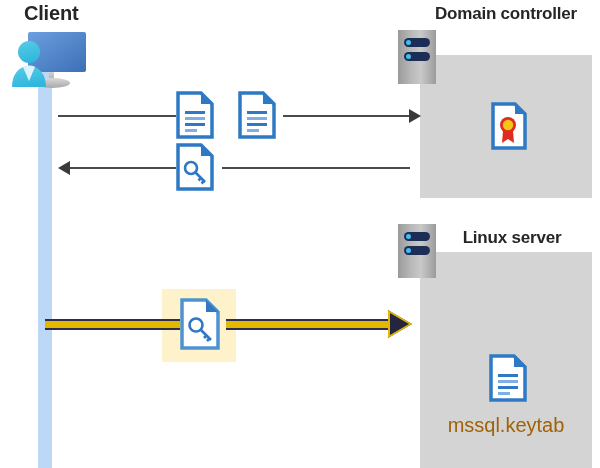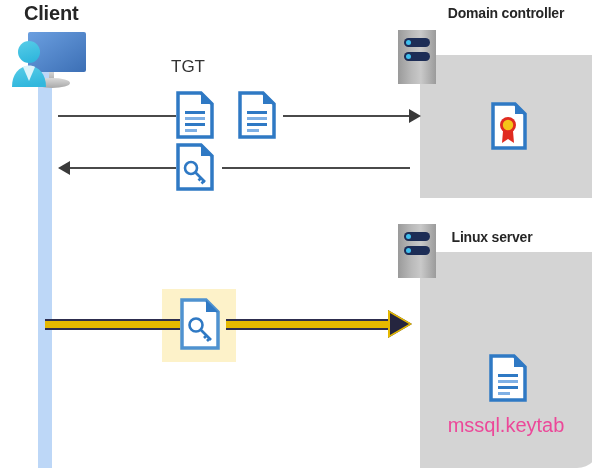--- a/index.html
+++ b/index.html
@@ -7,45 +7,44 @@
     padding: 0;
     background: #ffffff;
   }
   #canvas {
     position: relative;
     width: 600px;
     height: 468px;
     background: #ffffff;
     font-family: "Liberation Sans", sans-serif;
     overflow: hidden;
-    border-radius: 23px;
   }
   .abs { position: absolute; }
 
   
   .heading {
     font-weight: bold;
     color: #262626;
-    font-size: 14px;
+    font-size: 17px;
     line-height: 23px;
     letter-spacing: -0.2px;
   }
   #client-title {
     left: 24px;
     top: 2px;
     font-size: 20px;
   }
   #dc-title {
     left: 420px;
     top: 2px;
     width: 172px;
     text-align: center;
   }
   #linux-title {
-    left: 416px;
+    left: 436px;
     top: 226px;
     width: 152px;
     text-align: center;
   }
 
   
   #lifeline {
     left: 38px;
     top: 66px;
     width: 14px;
@@ -163,21 +162,21 @@
 
   #cert-doc  { left: 491px; top: 102px; width: 36px; height: 48px; }
   #sql-icon  { left: 489px; top: 283px; width: 44px; height: 54px; }
   #keytab-doc{ left: 489px; top: 354px; width: 38px; height: 48px; }
   #keytab-label {
     left: 420px;
     top: 415px;
     width: 172px;
     text-align: center;
     font-size: 20px;
-    color: #ec4899;
+    color: #a16207;
   }
 </style>
 </head>
 <body>
 
 <div id="canvas">
 
   <div class="abs" id="lifeline"></div>
 
   <div class="abs heading" id="client-title">Client</div>
@@ -246,21 +245,20 @@
       <rect x="9" y="32" width="20" height="3" fill="#2f79c4"></rect>
       <rect x="9" y="38" width="12" height="3" fill="#7fb0e5"></rect>
     </svg>
   </div>
   <div class="abs doc-label" id="keytab-label">mssql.keytab</div>
 
   <div class="abs gray-line" id="line-a1"></div>
   <div class="abs gray-line" id="line-a2"></div>
   <div class="abs gray-arrow-right" id="arrow-a"></div>
 
-  <div class="abs doc-label" id="tgt-label">TGT</div>
 
   <div class="abs doc-icon" id="tgt-doc">
     <svg width="38" height="48" viewBox="0 0 38 48">
       <path d="M2 2 H25 L36 13 V46 H2 Z" fill="#ffffff" stroke="#2f79c4" stroke-width="3.5"></path>
       <path d="M25 2 L36 13 H25 Z" fill="#2f79c4"></path>
       <rect x="9" y="20" width="20" height="3" fill="#2f79c4"></rect>
       <rect x="9" y="26" width="20" height="3" fill="#7fb0e5"></rect>
       <rect x="9" y="32" width="20" height="3" fill="#2f79c4"></rect>
       <rect x="9" y="38" width="12" height="3" fill="#7fb0e5"></rect>
     </svg>

